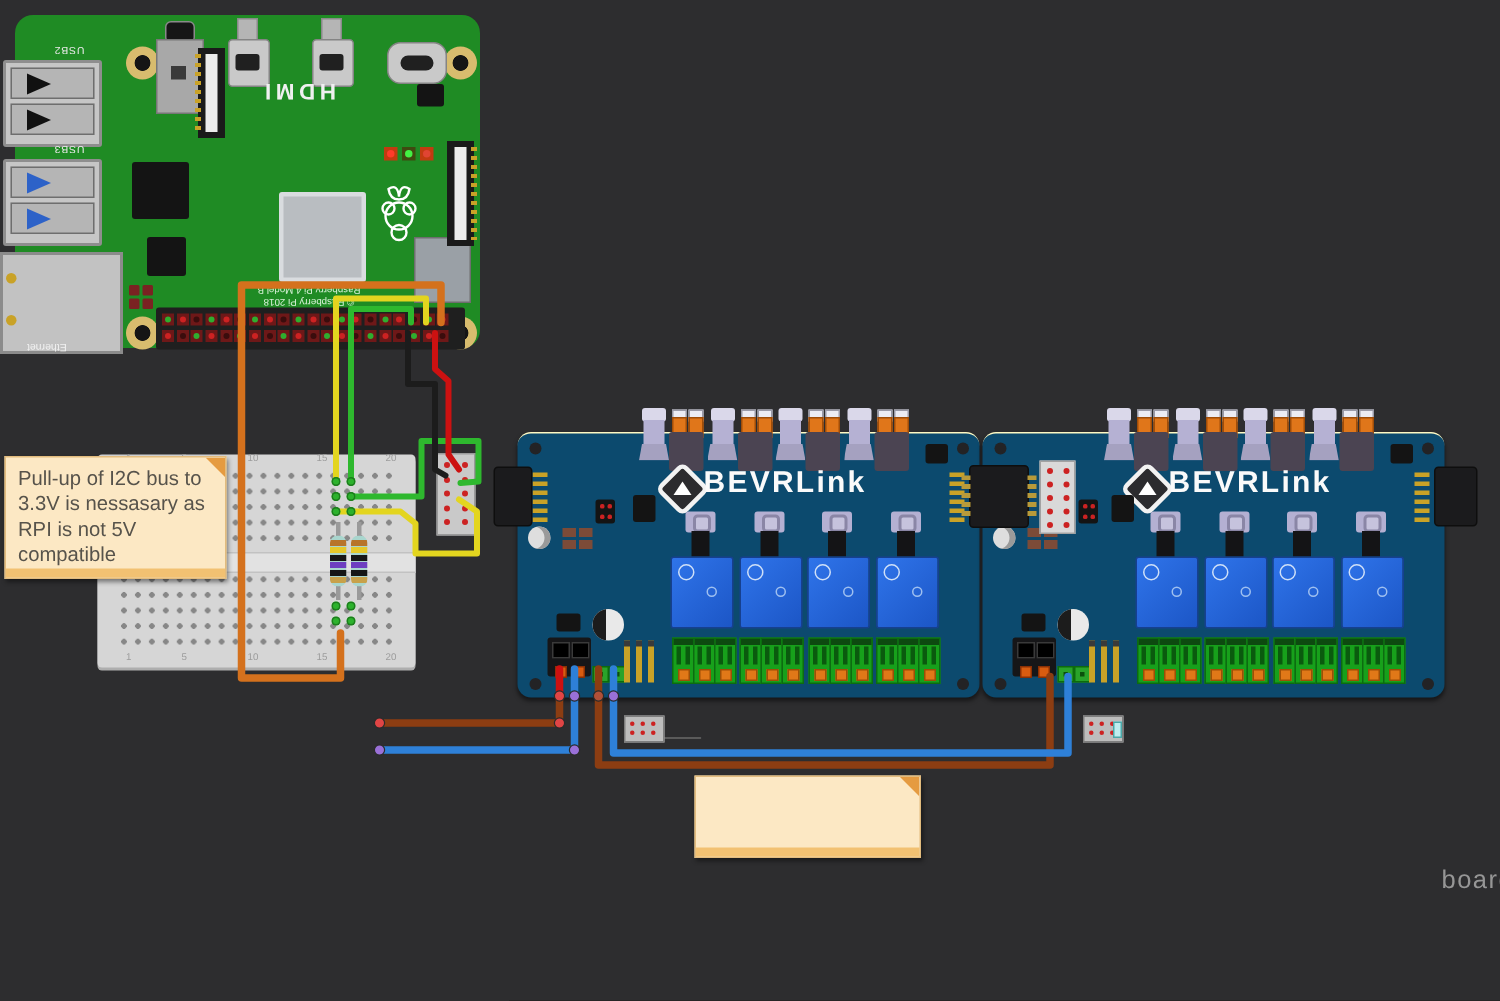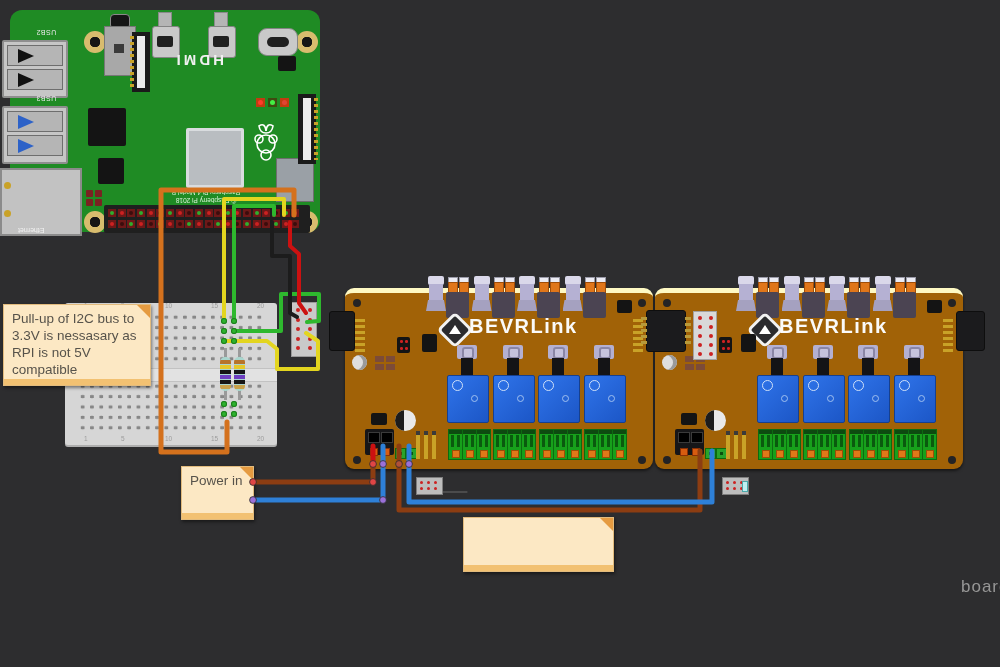--- a/index.html
+++ b/index.html
@@ -58,22 +58,22 @@
   
   #idc{position:absolute;left:291px;top:302px;width:24px;height:53px;background:#c9c9c9;border:1px solid #9a9a9a;}
   .rdot{position:absolute;width:4px;height:4px;border-radius:50%;background:#cc2222;}
   .sconn{position:absolute;background:#1b1b1d;border:1px solid #0e0e0e;border-radius:3px;}
   .sconn.bridge::before,.sconn.bridge::after{content:"";position:absolute;top:6px;bottom:6px;width:6px;
      background:repeating-linear-gradient(180deg,#b89a3a 0 3px,rgba(0,0,0,0) 3px 6px);}
   .sconn.bridge::before{left:-6px;} .sconn.bridge::after{right:-6px;}
   .aux{position:absolute;width:25px;height:16px;background:#bdbdbd;border:1px solid #7e7e7e;}
 
   
-  .rboard{position:absolute;top:288px;width:308px;height:176px;background:#a16207;border-radius:9px;
-          border-top:5px solid #fef9c3;box-shadow:0 2px 3px rgba(0,0,0,.5);}
+  .rboard{position:absolute;top:288px;width:308px;height:176px;background:#0c4a6e;border-radius:9px;
+          border-top:1px solid #fef9c3;box-shadow:0 2px 3px rgba(0,0,0,.5);}
   .cmark{position:absolute;width:8px;height:8px;border-radius:50%;background:#232325;}
   .tower .tcap{position:absolute;left:2px;top:0;width:16px;height:9px;background:#dad8ea;border-radius:2px;}
   .tower .tbody{position:absolute;left:3px;top:8px;width:14px;height:17px;background:#b5b1d3;}
   .tower .tbase{position:absolute;left:0;top:24px;width:20px;height:11px;background:#a5a1c0;
                 clip-path:polygon(10% 0,90% 0,100% 100%,0 100%);}
   .oblock .ocap{position:absolute;top:0;width:8px;height:6px;background:#ececf4;border:1px solid #9a9aa8;}
   .oblock .opin{position:absolute;top:5px;width:8px;height:12px;background:#e0761a;border:1px solid #a04d08;}
   .oblock .obody{position:absolute;left:0;top:15px;width:23px;height:26px;background:#4b4452;border-radius:2px;}
   .ldia{position:absolute;width:20px;height:20px;transform:rotate(45deg);border:3px solid #f2f2f2;
         border-radius:5px;background:#2b2b2e;}
@@ -775,25 +775,20 @@
     </div>
 
   <div class="note" style="left:3px;top:304px;width:146px;height:80px;">
     <div class="txt">Pull-up of I2C bus to
 3.3V is nessasary as
 RPI is not 5V
 compatible</div>
     <div class="strip"></div>
     <div class="fold"></div>
   </div>
-  <div class="note" style="left:181px;top:466px;width:71px;height:52px;">
-    <div class="txt">Power in</div>
-    <div class="strip"></div>
-    <div class="fold"></div>
-  </div>
   <div class="note" style="left:463px;top:517px;width:149px;height:53px;">
     <div class="strip"></div>
     <div class="fold"></div>
   </div>
 
   <svg id="wires" width="1000" height="667">
       <polyline points="294,215 294,190 161,190 161,452 227,452 227,422" fill="none" stroke="#d4711d" stroke-width="5" stroke-linejoin="round" stroke-linecap="round"></polyline>
       <polyline points="284,215 284,199 224,199 224,320" fill="none" stroke="#e3d51f" stroke-width="4" stroke-linejoin="round" stroke-linecap="round"></polyline>
       <polyline points="274,215 274,206 234,206 234,321" fill="none" stroke="#2eb82e" stroke-width="4" stroke-linejoin="round" stroke-linecap="round"></polyline>
       <polyline points="234,331 281,331 281,294 319,294 319,321 307,322" fill="none" stroke="#2eb82e" stroke-width="4" stroke-linejoin="round" stroke-linecap="round"></polyline>

